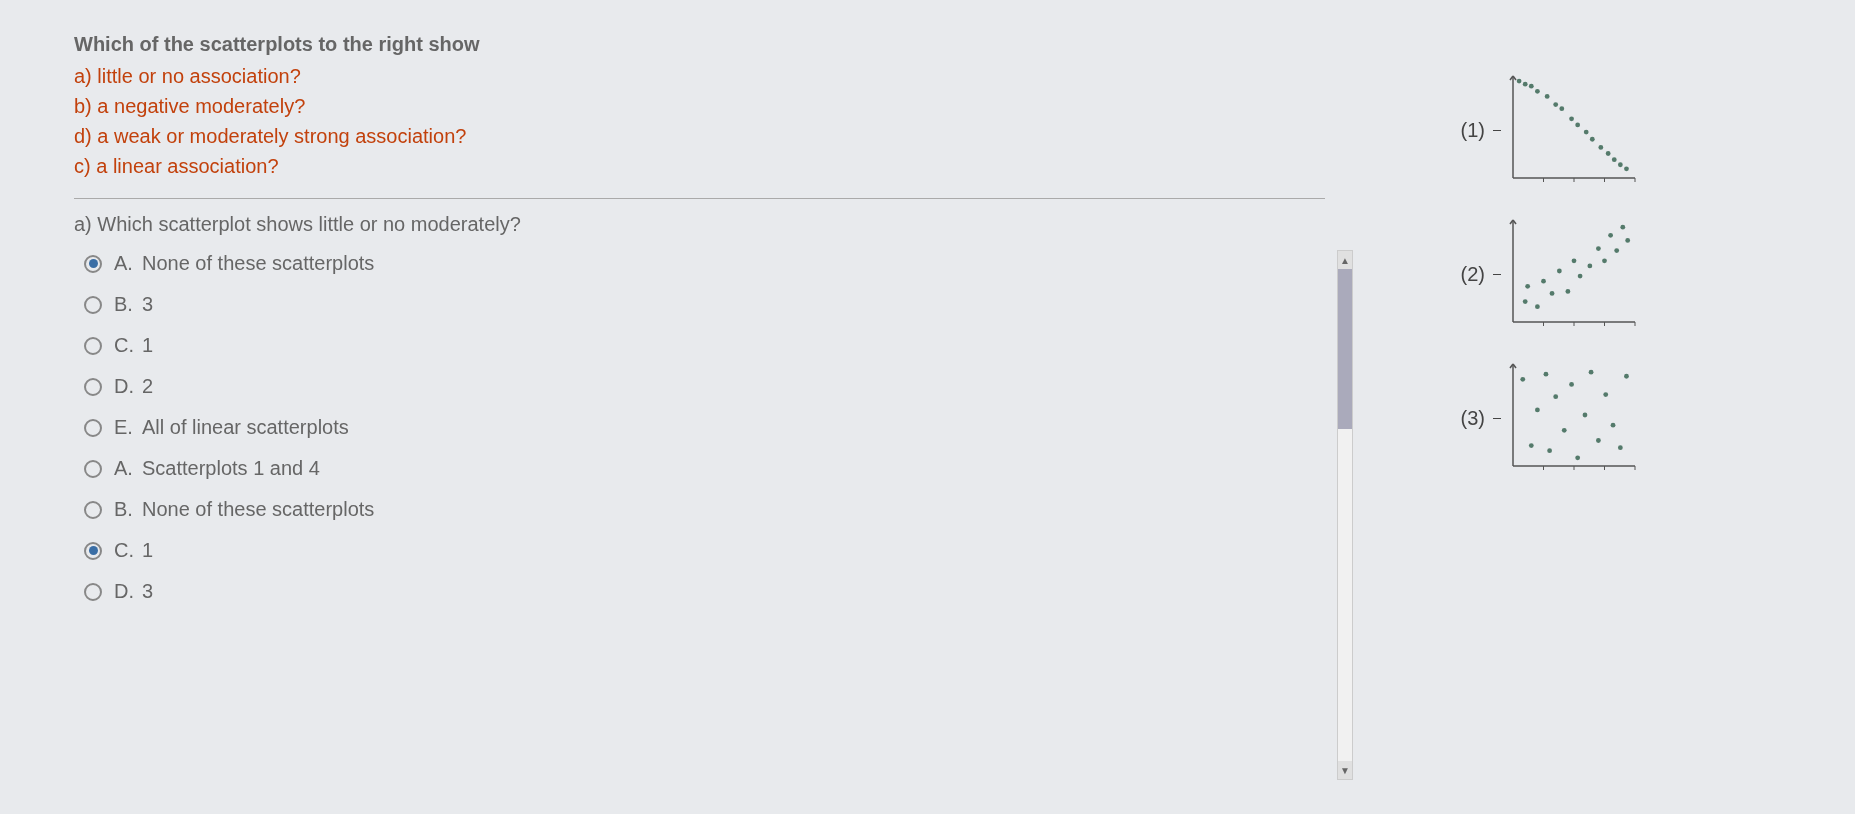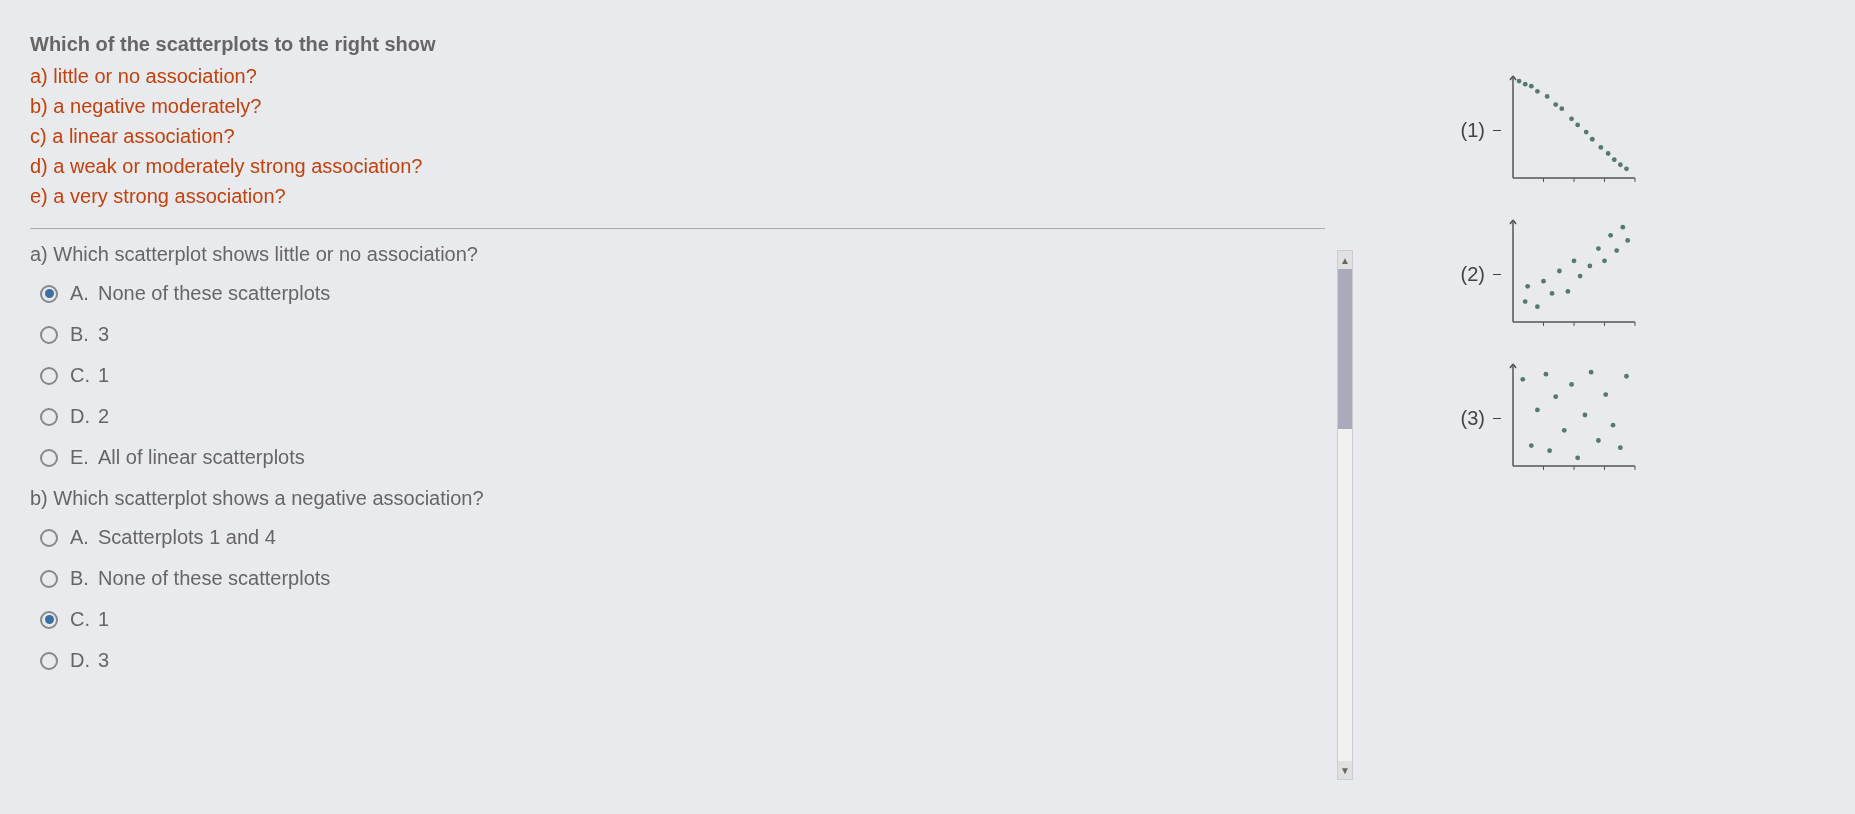--- a/index.html
+++ b/index.html
@@ -15,20 +15,21 @@
     .main-container {
       display: flex;
       width: 100%;
       height: 100%;
       padding: 20px 0 0 0;
     }
     .left-panel {
       flex: 1;
       padding: 10px 30px;
       position: relative;
+      margin-left: 44px;
     }
     .right-panel {
       width: 500px;
       padding: 50px 40px 0 100px;
     }
     .question-header {
       font-weight: bold;
       color: #666;
       margin-bottom: 4px;
       line-height: 1.4;
@@ -142,27 +143,26 @@
     .point { fill: #3a6654; opacity: 0.85; }
   </style>
 </head>
 <body>
 
 <div class="main-container">
   <div class="left-panel">
     <div class="question-header">Which of the scatterplots to the right show</div>
     <div class="sub-question">a) little or no association?</div>
     <div class="sub-question">b) a negative moderately?</div>
+    <div class="sub-question">d) a weak or moderately strong association?</div>
     <div class="sub-question">c) a linear association?</div>
-    <div class="sub-question">d) a weak or moderately strong association?</div>
-    <div class="sub-question">e) a very strong association?</div>
 
     <hr class="divider">
 
-    <div class="part-header">a) Which scatterplot shows little or no association?</div>
+    <div class="part-header">a) Which scatterplot shows little or no moderately?</div>
     <div class="options">
       <div class="option-row">
         <span class="radio selected"></span>
         <span class="option-letter">A.</span>
         <span class="option-text">None of these scatterplots</span>
       </div>
       <div class="option-row">
         <span class="radio"></span>
         <span class="option-letter">B.</span>
         <span class="option-text">3</span>
@@ -177,21 +177,20 @@
         <span class="option-letter">D.</span>
         <span class="option-text">2</span>
       </div>
       <div class="option-row">
         <span class="radio"></span>
         <span class="option-letter">E.</span>
         <span class="option-text">All of linear scatterplots</span>
       </div>
     </div>
 
-    <div class="part-header">b) Which scatterplot shows a negative association?</div>
     <div class="options">
       <div class="option-row">
         <span class="radio"></span>
         <span class="option-letter">A.</span>
         <span class="option-text">Scatterplots 1 and 4</span>
       </div>
       <div class="option-row">
         <span class="radio"></span>
         <span class="option-letter">B.</span>
         <span class="option-text">None of these scatterplots</span>

